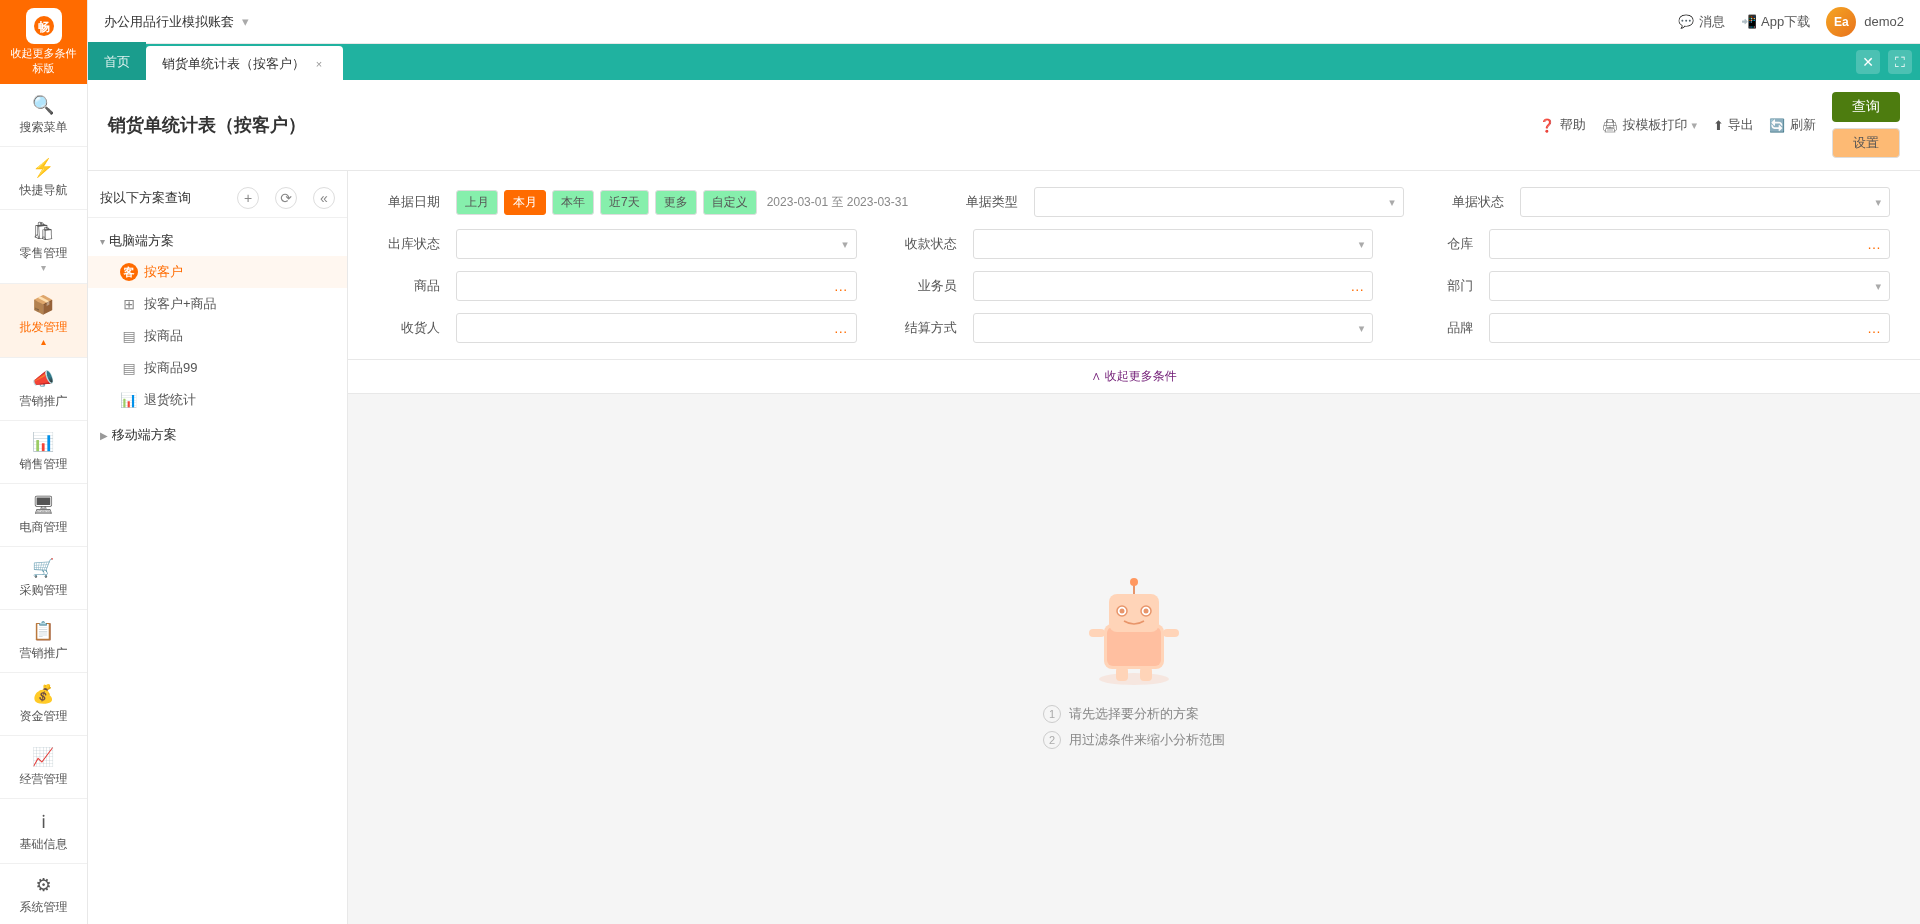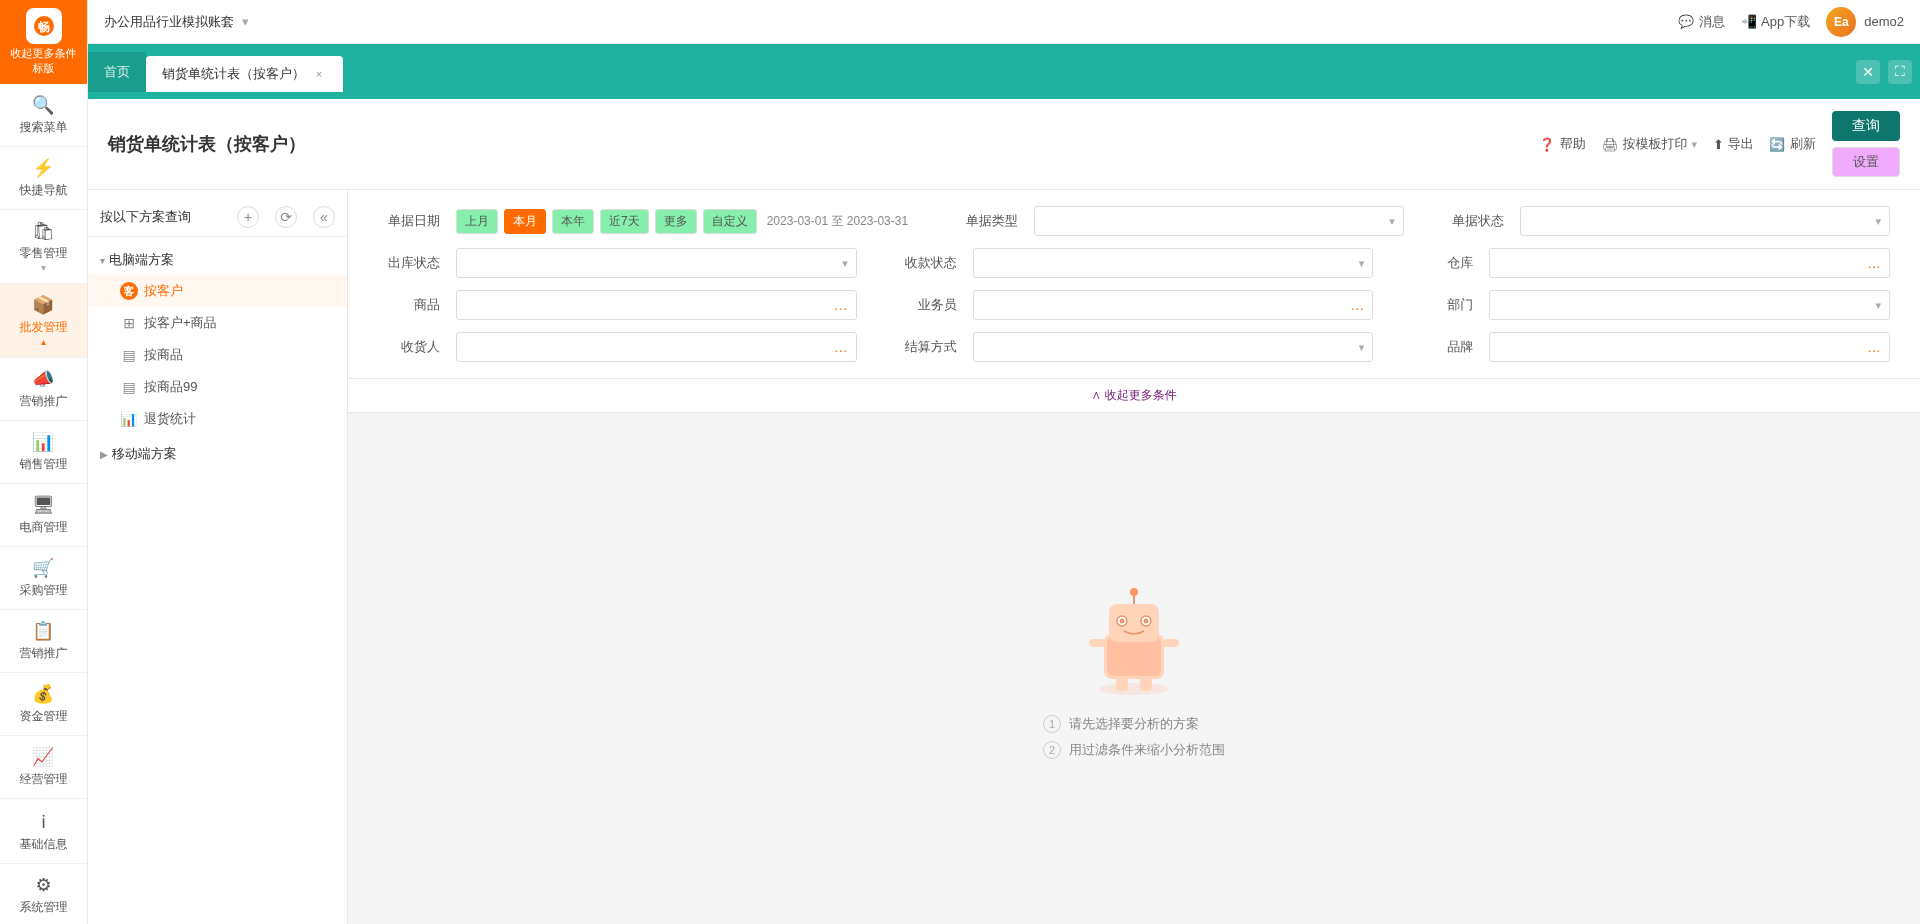--- a/index.html
+++ b/index.html
@@ -105,21 +105,21 @@
       display: flex;
       align-items: center;
       justify-content: center;
       color: #fff;
       font-size: 12px;
       font-weight: bold;
     }
 
     
     .tabbar {
-      height: 55px;
+      height: 36px;
       background: #20b2a0;
       display: flex;
       align-items: center;
       padding: 0 0;
       flex-shrink: 0;
     }
     .tab {
       height: 40px;
       padding: 0 16px;
       display: flex;
@@ -201,31 +201,31 @@
     }
     .header-action-btn {
       display: flex;
       align-items: center;
       gap: 4px;
       cursor: pointer;
       color: #555;
       font-size: 13px;
     }
     .btn-primary {
-      background: #0f766e;
+      background: #4d7c0f;
       color: #fff;
       border: none;
       border-radius: 4px;
       padding: 6px 20px;
       cursor: pointer;
       font-size: 14px;
       font-family: inherit;
     }
     .btn-secondary {
-      background: #f0abfc;
+      background: #fdba74;
       color: #555;
       border: 1px solid #ddd;
       border-radius: 4px;
       padding: 5px 12px;
       cursor: pointer;
       font-size: 13px;
       font-family: inherit;
     }
 
     

